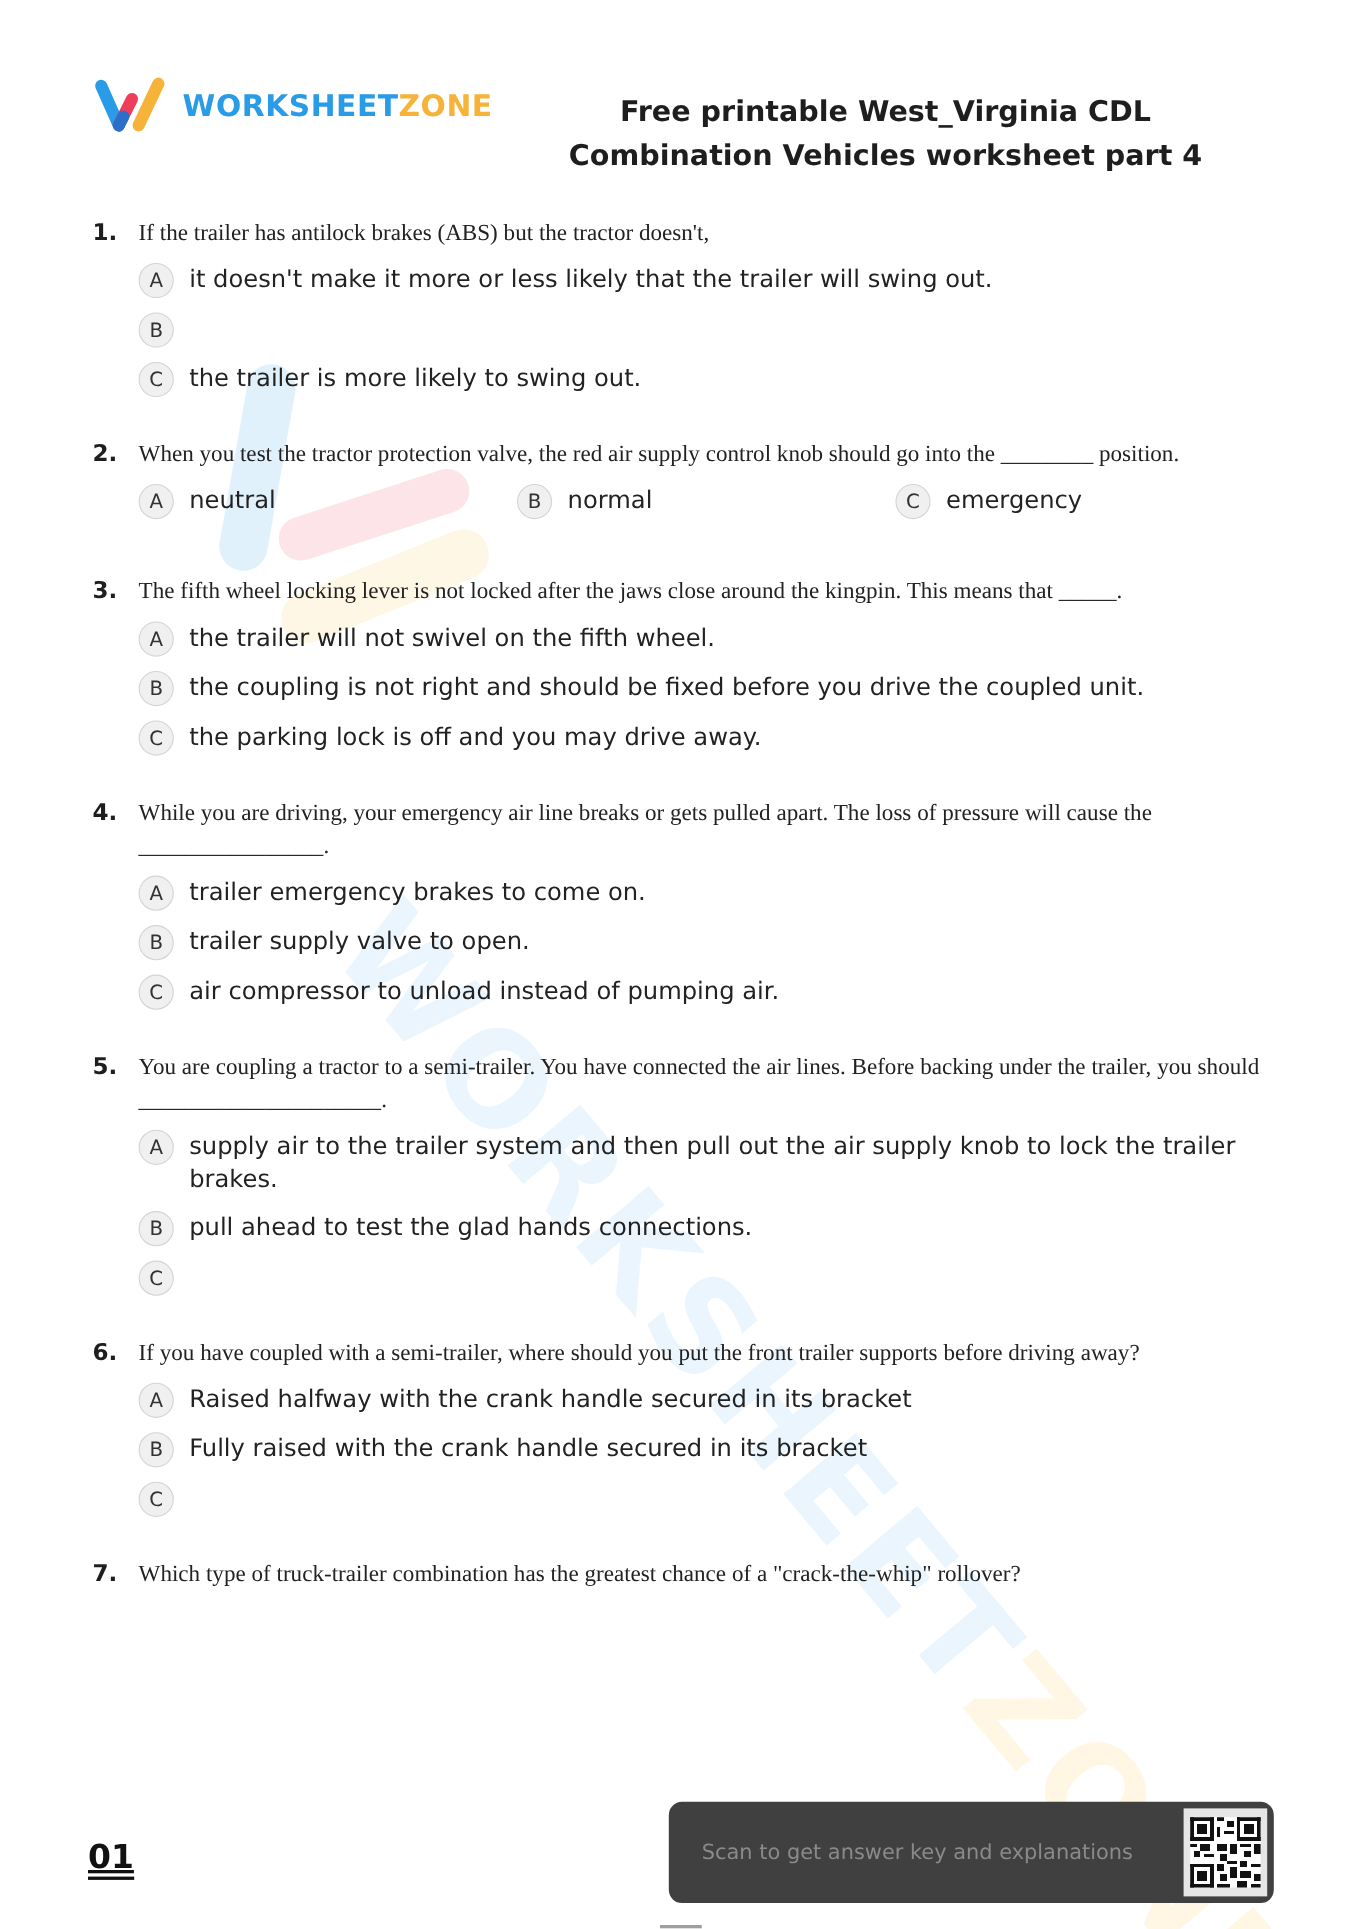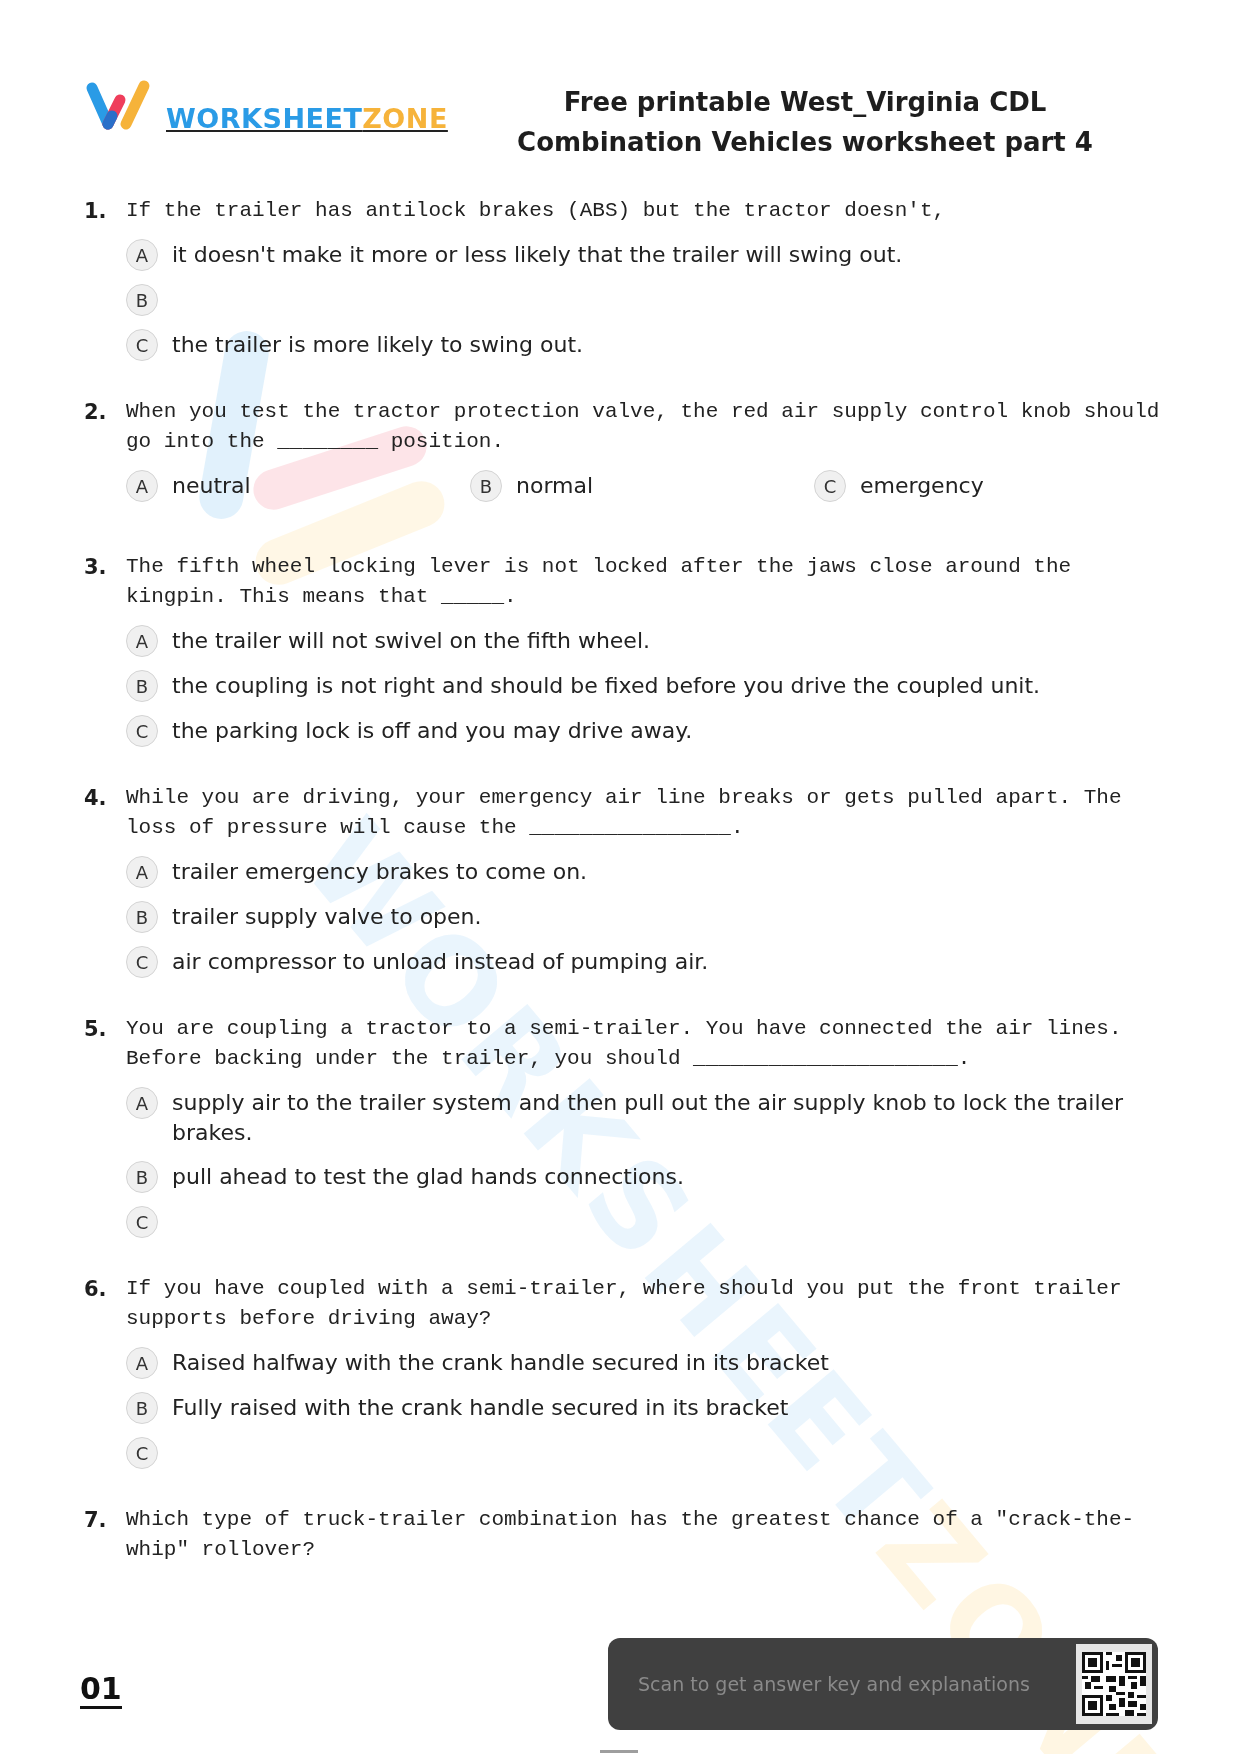--- a/index.html
+++ b/index.html
@@ -15,21 +15,21 @@
       position: absolute; left: 330px; top: 770px;
       transform: rotate(50deg); transform-origin: left center;
       font-family: "DejaVu Sans", sans-serif; font-weight: bold;
       font-size: 118px; letter-spacing: 6px; white-space: nowrap;
     }
     .wm-blue { color: rgba(90, 180, 240, 0.13); }
     .wm-orange { color: rgba(255, 196, 80, 0.16); }
     .wm-stroke { position: absolute; border-radius: 30px; }
 
     .header { position: absolute; left: 0; top: 0; width: 1239px; height: 180px; z-index: 1; }
-    .logo { position: absolute; left: 84px; top: 78px; display: flex; align-items: flex-end; text-decoration: underline; }
+    .logo { position: absolute; left: 84px; top: 68px; display: flex; align-items: center; }
     .logo-mark { width: 70px; height: 56px; position: relative; }
     .logo-text {
       margin-left: 12px; font-family: "DejaVu Sans", sans-serif; font-size: 27px;
       font-weight: 600; letter-spacing: 0.5px;
     }
     .logo-text .w { color: #2a9be6; }
     .logo-text .z { color: #f6b33a; }
     .title {
       position: absolute; left: 500px; top: 82px; width: 610px; text-align: center;
       font-family: "DejaVu Sans", sans-serif; font-weight: bold; font-size: 26px;
@@ -37,21 +37,21 @@
     }
 
     .questions { position: absolute; left: 84px; top: 196px; width: 1090px; z-index: 1; }
     .question { margin-bottom: 36px; }
     .q-row { display: flex; align-items: flex-start; }
     .q-num {
       width: 42px; flex: none; font-family: "DejaVu Sans", sans-serif;
       font-weight: bold; font-size: 21px; line-height: 30px; color: #1e1e1e;
     }
     .q-text {
-      font-family: Liberation Mono, monospace; font-size: 21px; line-height: 30px;
+      font-family: Liberation Serif, serif; font-size: 21px; line-height: 30px;
       color: #222222;
     }
     .options { margin-left: 42px; margin-top: 14px; }
     .options.inline { display: flex; }
     .options.inline .opt { width: 344px; }
     .opt { display: flex; align-items: flex-start; margin-bottom: 14px; }
     .opt:last-child { margin-bottom: 0; }
     .badge {
       flex: none; width: 32px; height: 32px; border-radius: 50%;
       background: #f0f0f0; border: 1px solid #d4d4d4; box-sizing: border-box;
@@ -61,21 +61,21 @@
     }
     .opt-text {
       margin-left: 14px; font-family: "DejaVu Sans", sans-serif; font-size: 22px;
       line-height: 30px; color: #222222;
     }
 
     .footer { position: absolute; left: 0; top: 1620px; width: 1239px; height: 134px; z-index: 1; }
     .page-num {
       position: absolute; left: 80px; top: 54px; font-family: "DejaVu Sans", sans-serif;
       font-weight: 900; font-size: 30px; color: #111111;
-      border-bottom: 3px solid #111111; line-height: 30px; padding-bottom: 2px;
+      border-bottom: 3px solid #111111; line-height: 30px; padding-bottom: 2px; text-decoration: underline;
     }
     .scan-box {
       position: absolute; left: 608px; top: 18px; width: 550px; height: 92px;
       background: #404040; border-radius: 12px; display: flex; align-items: center;
     }
     .scan-text {
       margin-left: 30px; font-family: "DejaVu Sans", sans-serif; font-size: 19px;
       color: #8a8a8a; flex: 1;
     }
     .qr {

